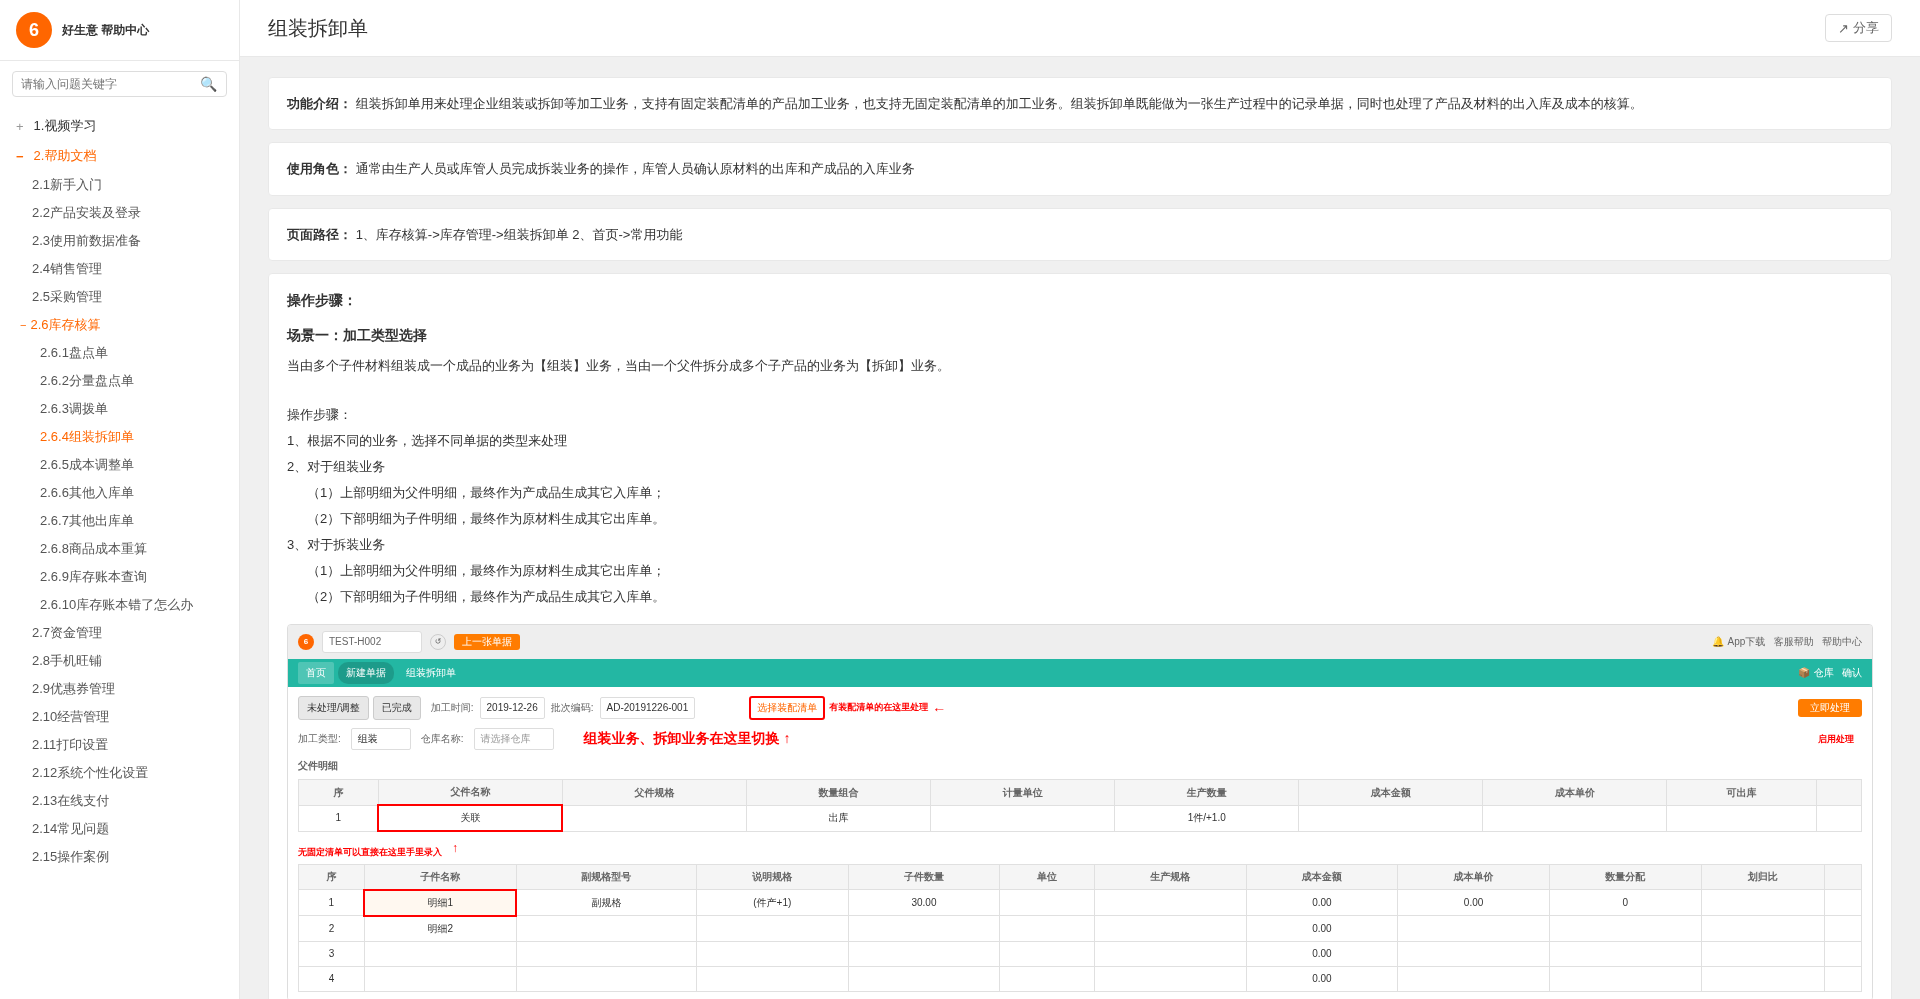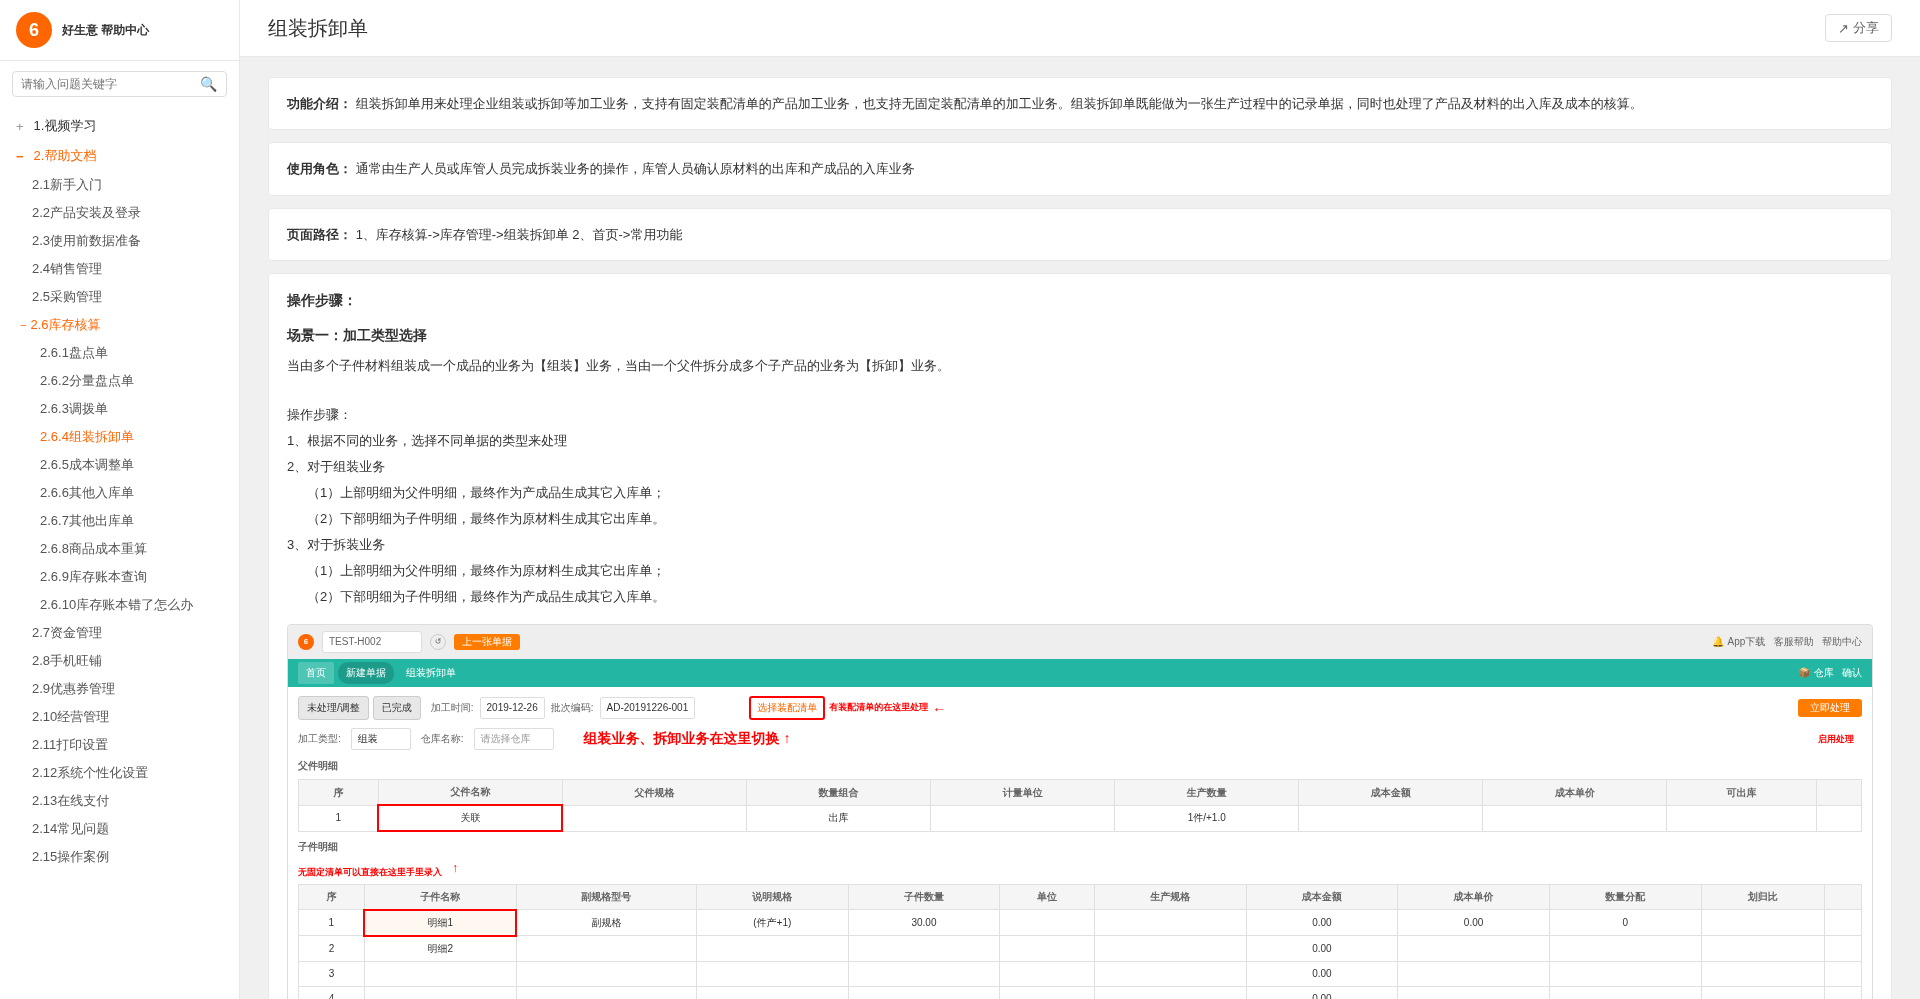--- a/index.html
+++ b/index.html
@@ -347,21 +347,20 @@
                 <td>1件/+1.0</td>
                 <td></td>
                 <td></td>
                 <td></td>
                 <td></td>
               </tr>
             </tbody>
           </table>
 
           <div style="position:relative;">
-            <div style="font-size:10px;color:#666;margin-bottom:2px;font-weight:bold;">子件明细</div>
             <div style="display:flex;align-items:flex-end;gap:10px;margin-bottom:2px;">
               <span style="color:#f00;font-size:9px;font-weight:bold;">无固定清单可以直接在这里手里录入</span>
               <span style="color:#f00;font-size:12px;">↑</span>
             </div>
             <table class="mock-table">
               <thead>
                 <tr>
                   <th>序</th>
                   <th>子件名称</th>
                   <th>副规格型号</th>

